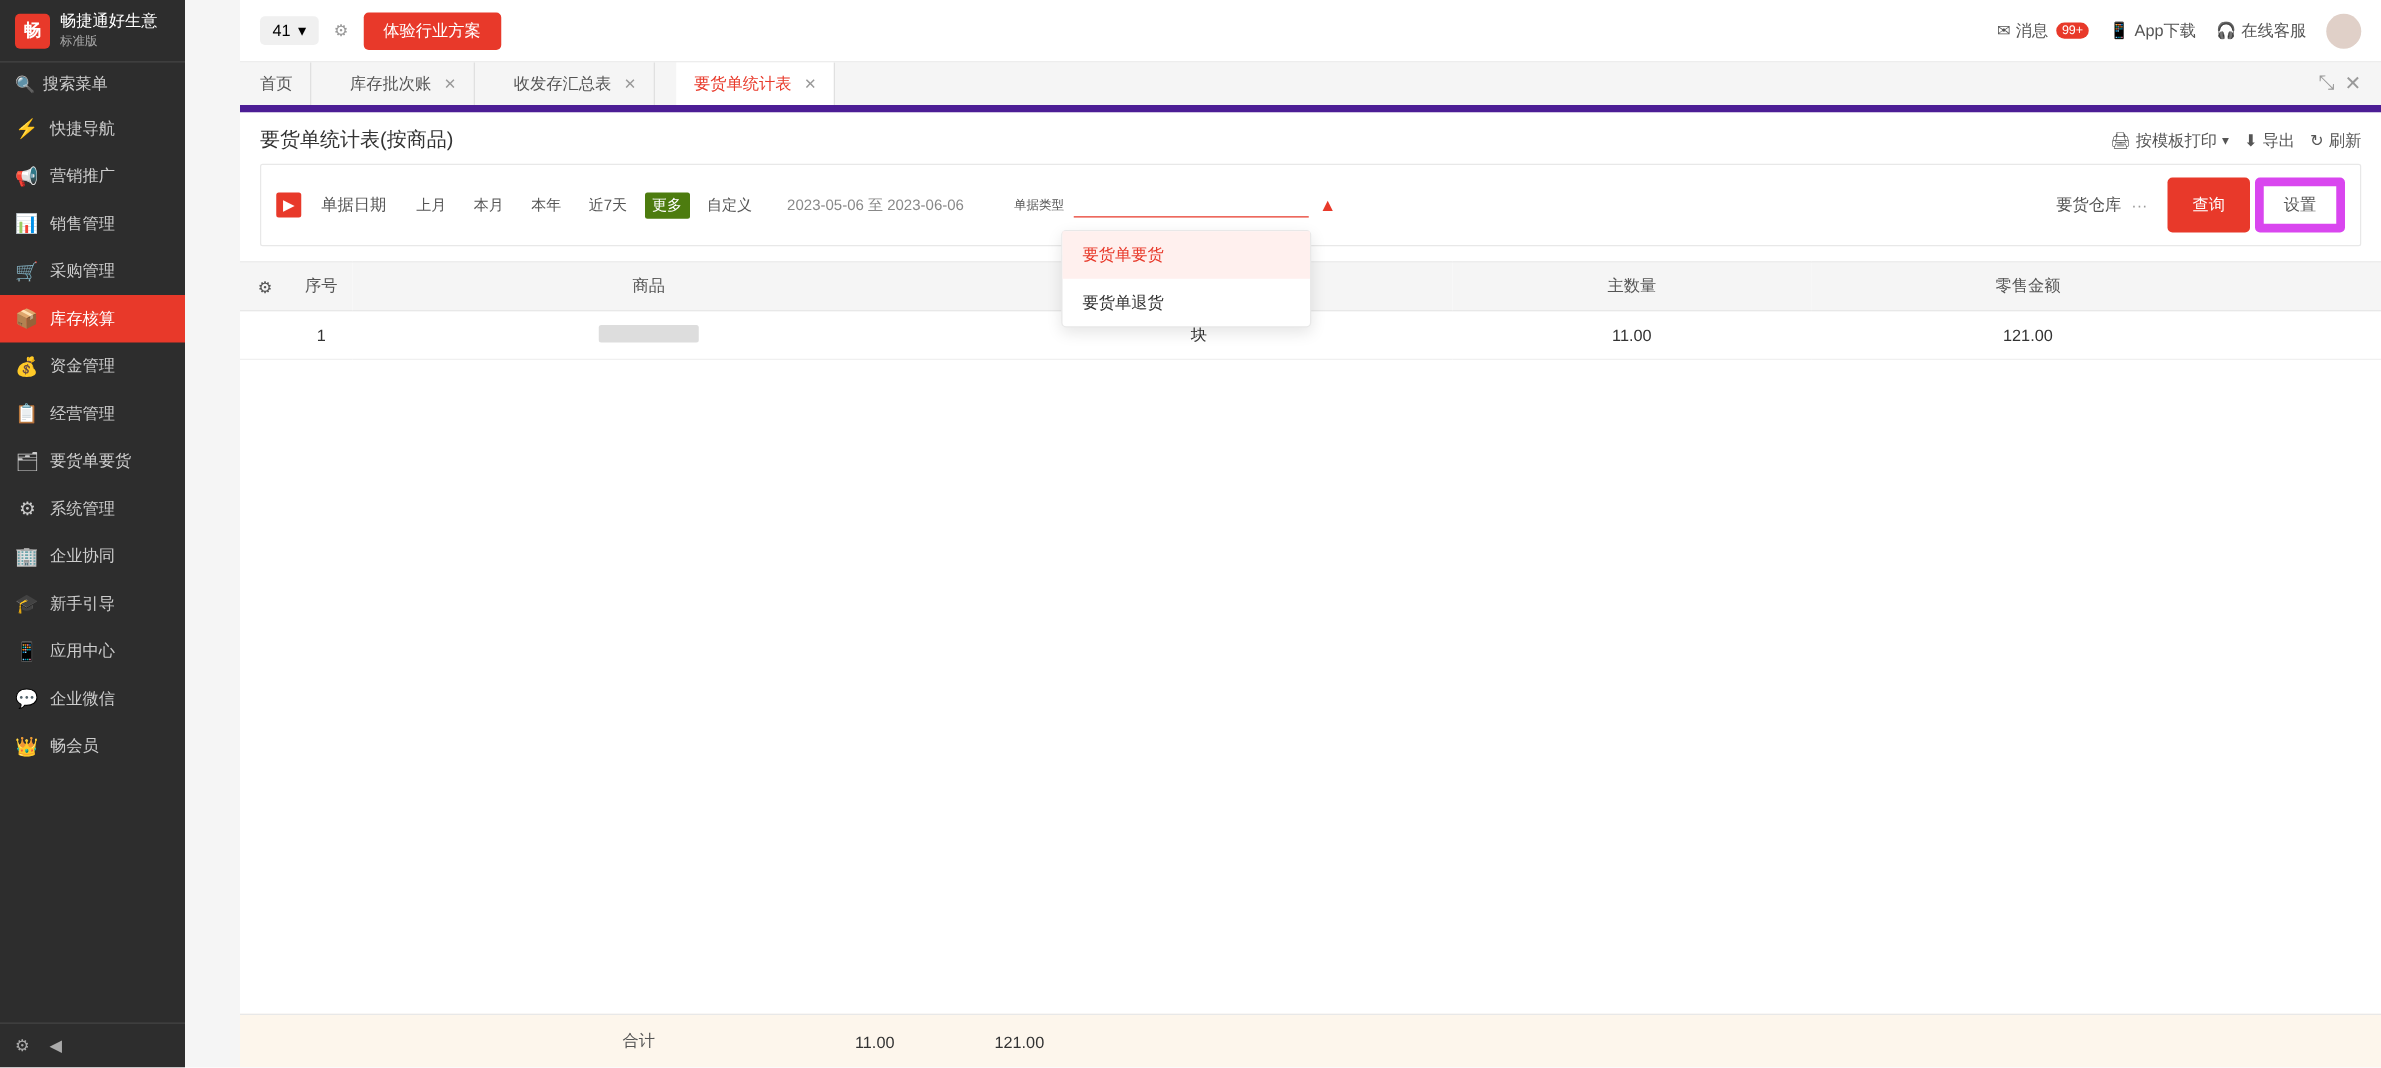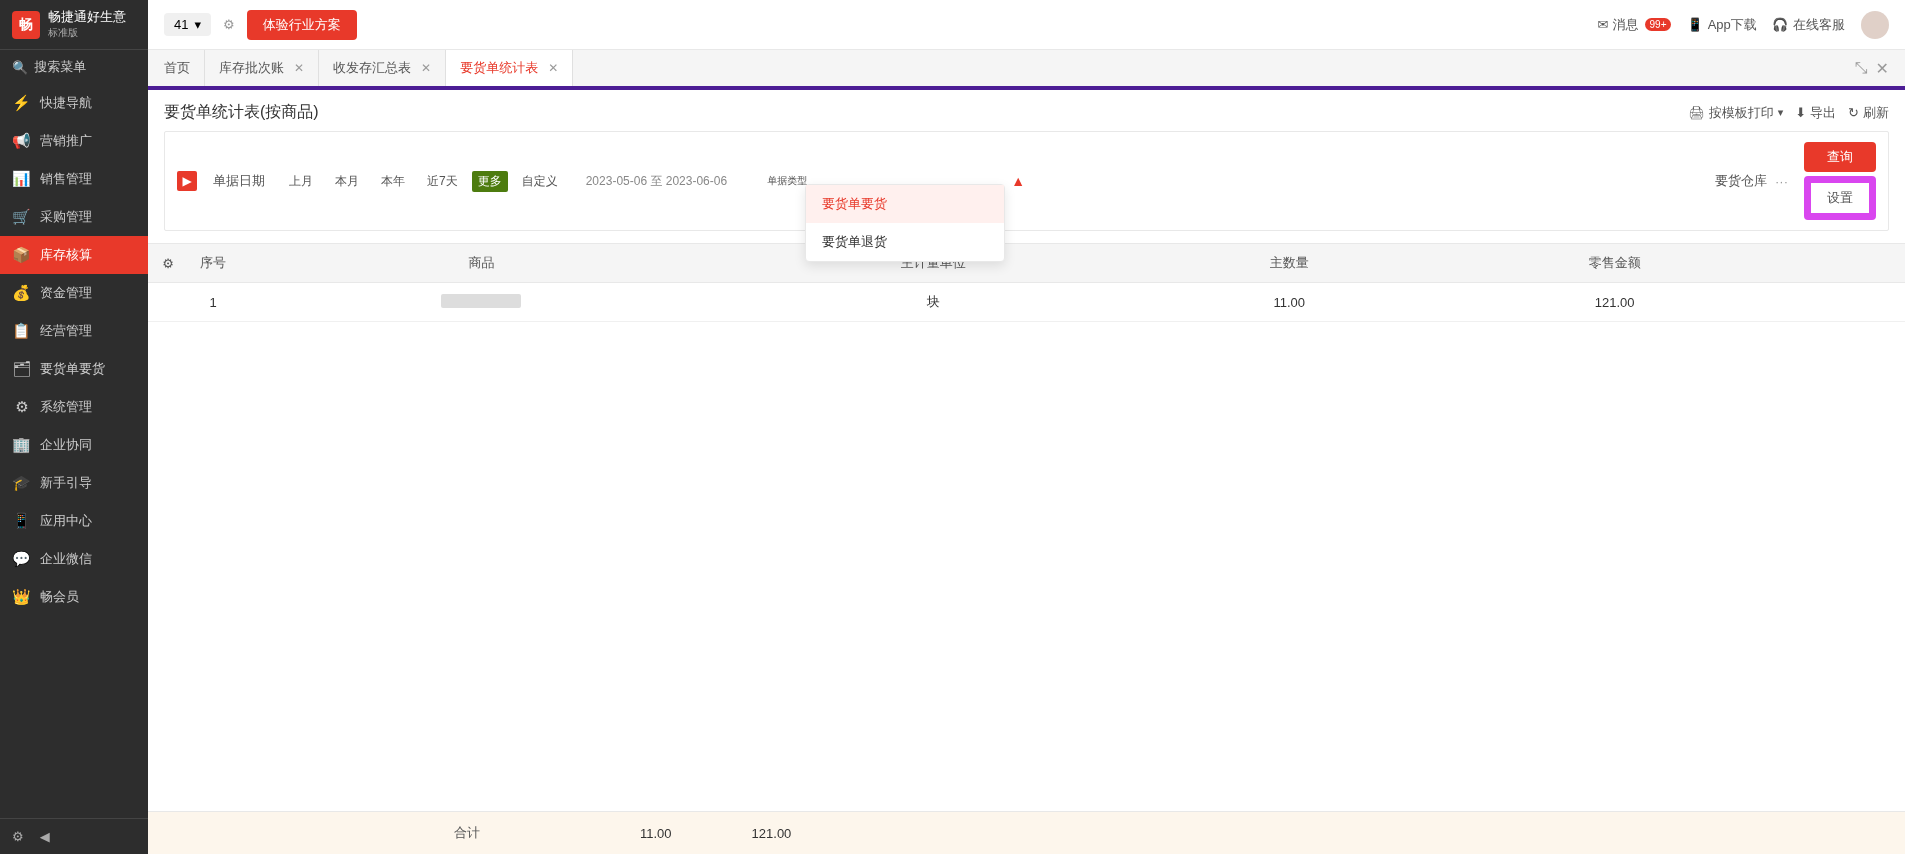--- a/index.html
+++ b/index.html
@@ -71,20 +71,21 @@
       gap: 16px;
       color: #aaa;
     }
 
     
     .main {
       flex: 1;
       display: flex;
       flex-direction: column;
       overflow: hidden;
+      padding-left: 44px;
     }
 
     
     .topbar {
       background: #fff;
       height: 50px;
       display: flex;
       align-items: center;
       padding: 0 16px;
       border-bottom: 1px solid #e8e8e8;
@@ -120,23 +121,23 @@
       margin-left: 2px;
     }
     .avatar { width: 28px; height: 28px; background: #ddd; border-radius: 50%; }
 
     
     .tabs-bar {
       background: #f5f5f5;
       display: flex;
       align-items: center;
       padding: 0 16px;
-      border-bottom: 4px solid #4c1d95;
+      border-bottom: 6px solid #4c1d95;
       height: 40px;
-      gap: 0;
+      gap: 17px;
     }
     .tab-item {
       padding: 8px 14px;
       font-size: 13px;
       color: #555;
       cursor: pointer;
       display: flex;
       align-items: center;
       gap: 6px;
       border-right: 1px solid #e0e0e0;
@@ -256,21 +257,21 @@
       background: #fff;
       color: #555;
       border: 7px solid #d946ef;
       border-radius: 4px;
       padding: 6px 16px;
       font-size: 13px;
       cursor: pointer;
     }
     .filter-right-btns {
       display: flex;
-      flex-direction: column;
+      flex-direction: row;
       gap: 4px;
     }
     .type-dropdown {
       position: absolute;
       top: 52px;
       left: 640px;
       background: #fff;
       border: 1px solid #e8e8e8;
       border-radius: 4px;
       box-shadow: 0 4px 12px rgba(0,0,0,0.1);

